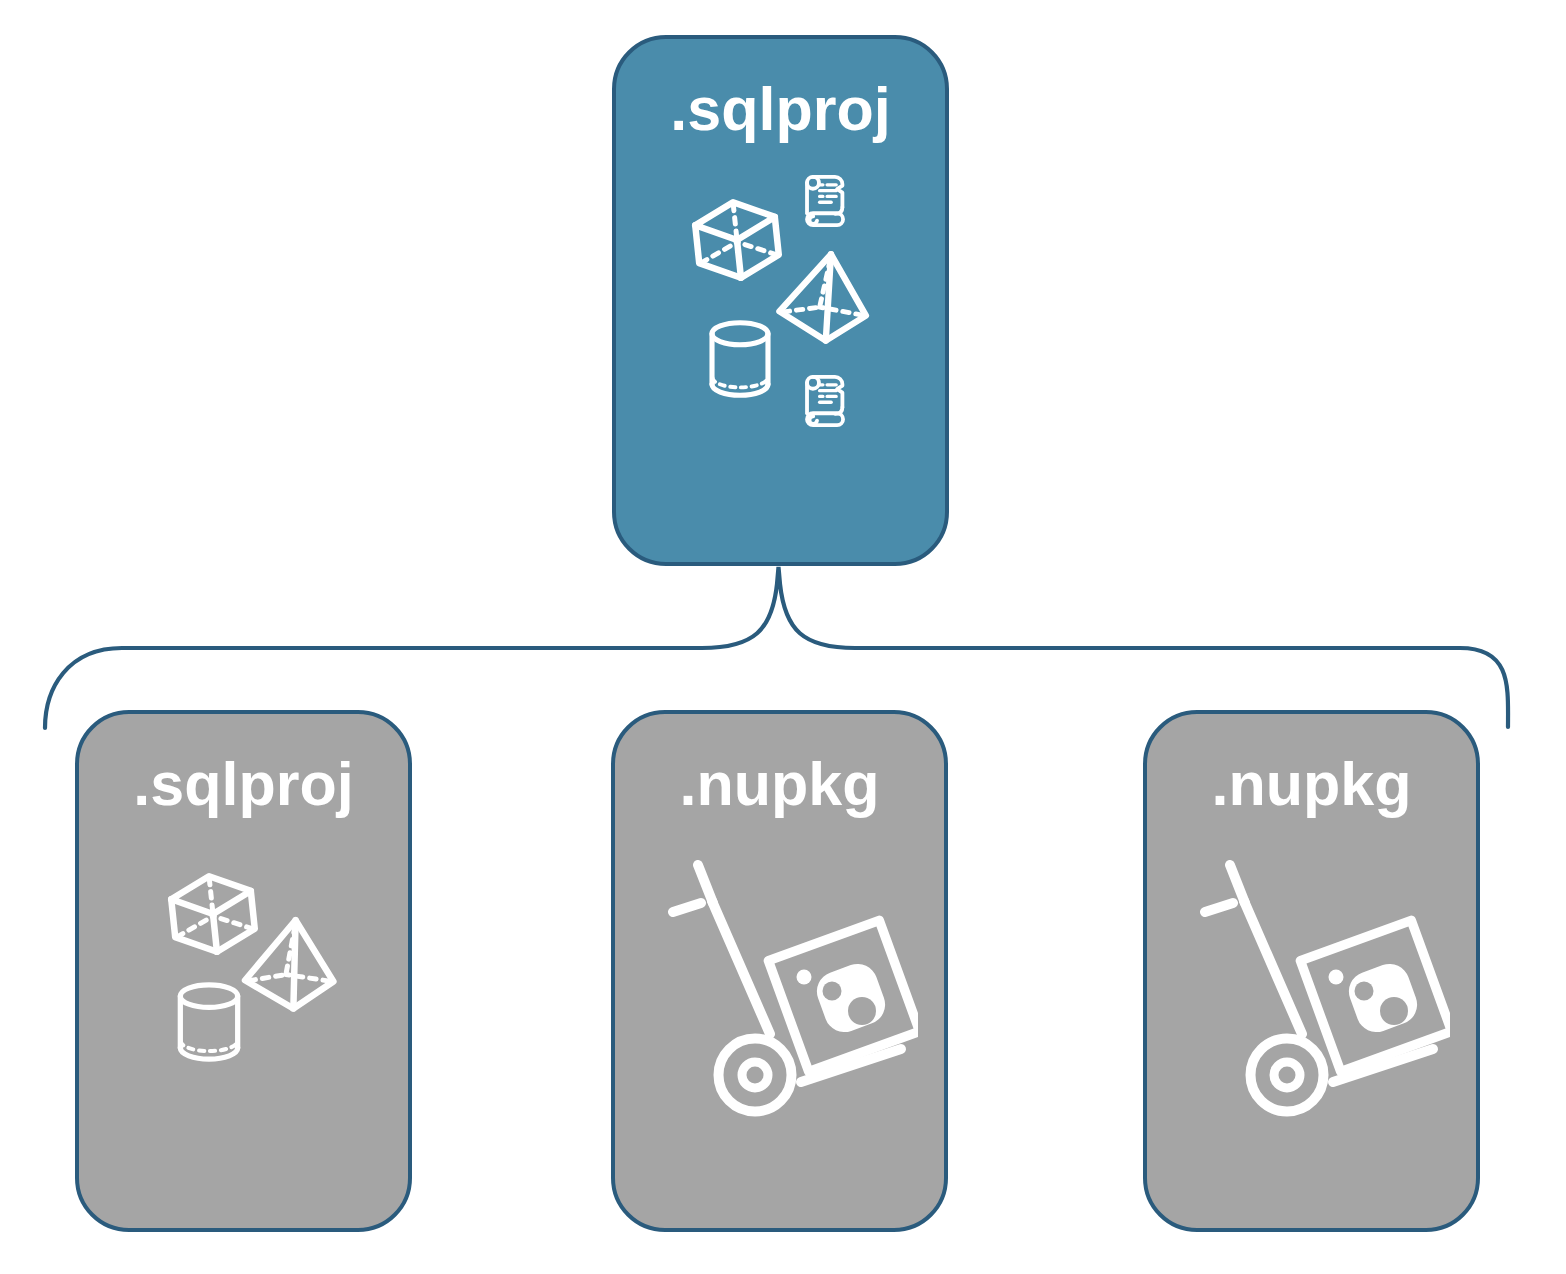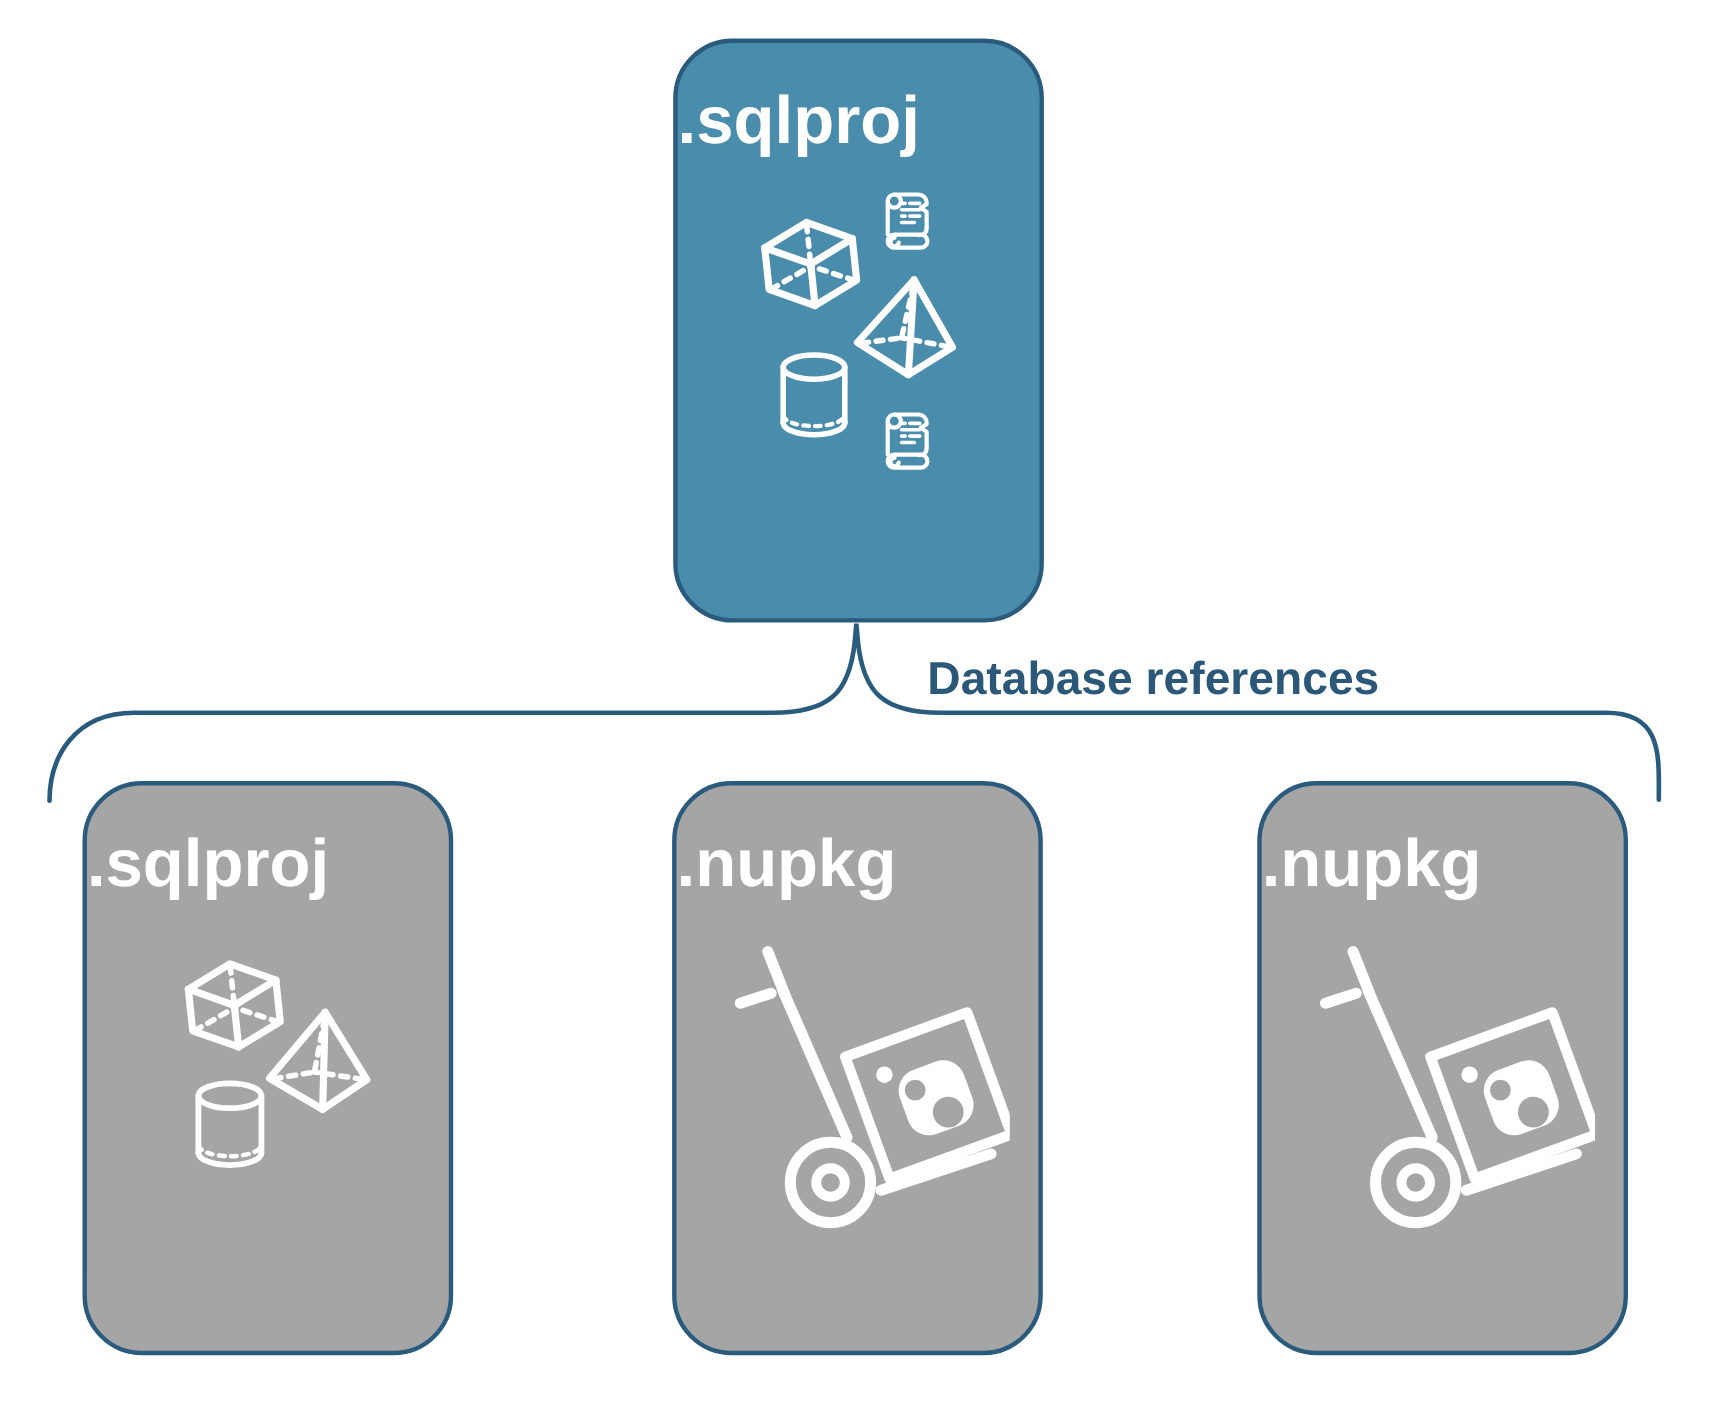--- a/index.html
+++ b/index.html
@@ -33,21 +33,21 @@
   }
   .box-gray{
     top:710px;width:337px;height:522px;
     background:var(--bottom-box-fill);
   }
   .box-b1{left:75px;}
   .box-b2{left:611px;}
   .box-b3{left:1143px;}
   .box-title{
     position:absolute;left:0;top:40px;width:100%;
-    text-align:left;
+    text-align:center;
     color:#ffffff;
     font-size:61px;
     font-weight:bold;
     line-height:1;
     letter-spacing:0px;
     user-select:none;
   }
   .connector-label{
     position:absolute;
     left:843px;top:594px;
@@ -64,21 +64,20 @@
 </style>
 </head>
 <body>
 
 <div class="canvas">
 
   <svg class="brace-layer" viewBox="0 0 1566 1274" xmlns="http://www.w3.org/2000/svg">
     <path d="M45 728 C45 688 68 648 122 648 L702 648 C754 648 772 630 777 584 L778.5 567 L780 584 C785 630 803 648 855 648 L1460 648 C1512 648 1508 688 1508 727" fill="none" stroke="var(--outline)" stroke-width="4.2" stroke-linecap="round"></path>
   </svg>
 
-  <div class="connector-label">Database references</div>
 
   <div class="box box-top">
     <div class="box-title">.sqlproj</div>
 
     <svg class="icon" style="left:180px;top:133px;width:58px;height:58px;" viewBox="0 0 70 70" xmlns="http://www.w3.org/2000/svg">
       <g fill="none" stroke="var(--icon)" stroke-width="4.6" stroke-linecap="round" stroke-linejoin="round">
         <circle cx="20.5" cy="13" r="7.2"></circle>
         <path d="M20.5 5.8 H47 a9 9 0 0 1 9 9 v1.6 l-6.4 4.1 6.4 4.4 V42.5"></path>
         <path d="M13.3 13 V49.8"></path>
         <path d="M56 42.5 q0 8 -8.6 8"></path>

